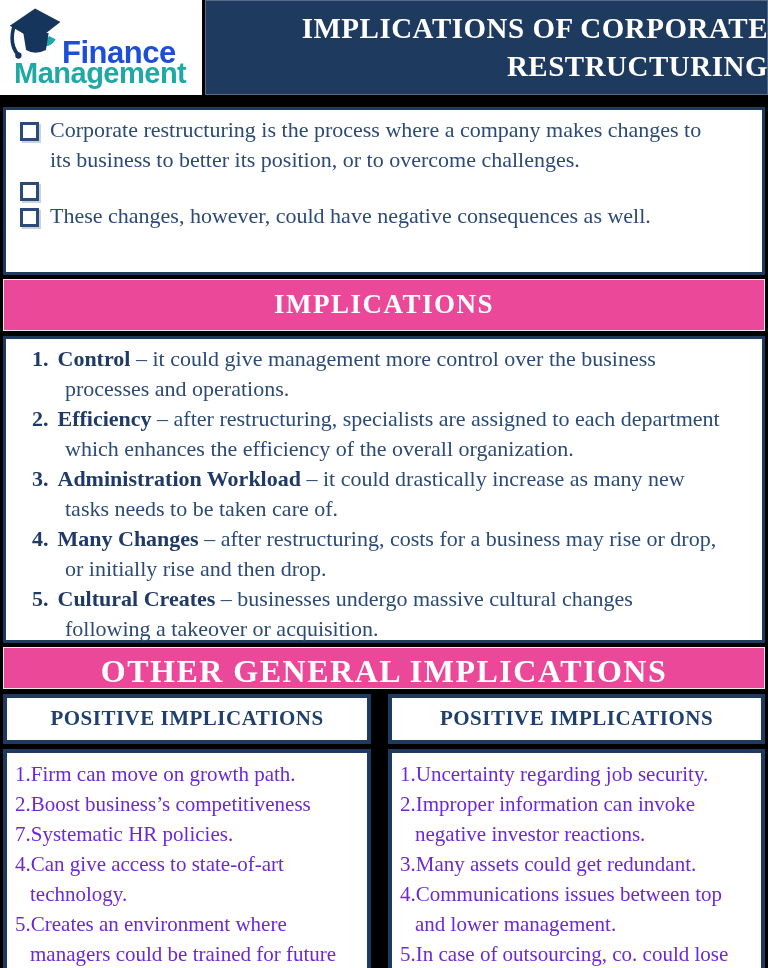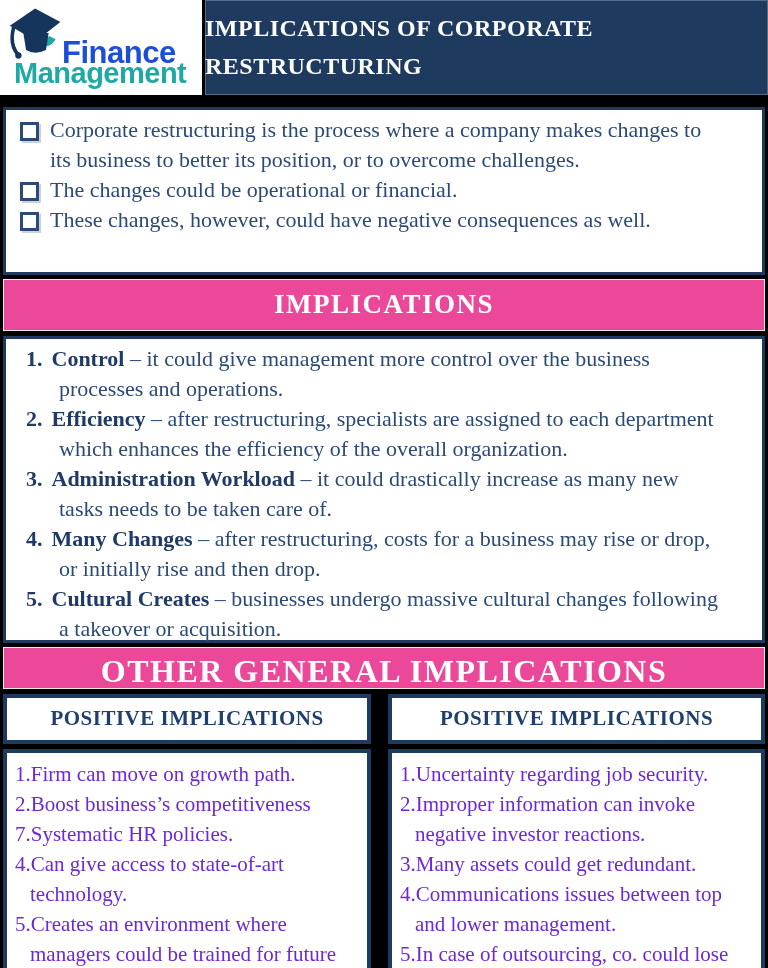--- a/index.html
+++ b/index.html
@@ -8,41 +8,41 @@
   .page{width:768px;height:968px;background:#000;position:relative;}
 
   
   .header-row{display:flex;height:95px;background:#000;}
   .logo-box{width:202px;background:#fff;position:relative;flex-shrink:0;}
   .logo-cap{position:absolute;left:8px;top:3px;}
   .logo-word1{position:absolute;left:62px;top:37px;font-family:"Liberation Sans",sans-serif;
               font-weight:bold;font-size:31px;line-height:31px;color:#1d4ed8;letter-spacing:-0.5px;}
   .logo-word2{position:absolute;left:14px;top:59px;font-family:"Liberation Sans",sans-serif;
               font-weight:bold;font-size:29px;line-height:29px;color:#1fa9a5;letter-spacing:-0.5px;}
-  .title-banner{flex:1;margin-left:3px;background:#1e3a5f;color:#fff;text-align:left;
-                font-weight:bold;font-size:24px;line-height:38px;padding-top:9px;
+  .title-banner{flex:1;margin-left:3px;background:#1e3a5f;color:#fff;text-align:right;
+                font-weight:bold;font-size:29px;line-height:38px;padding-top:9px;
                 letter-spacing:0.5px;box-shadow:inset 0 0 0 1px rgba(255,255,255,0.25);}
 
   
   .white-box{background:#fff;border:3px solid #1e3a5f;box-sizing:border-box;margin:0 3px;}
   .navy-banner{background:#ec4899;color:#fff;text-align:center;font-weight:bold;
                box-sizing:border-box;margin:0 3px;border:1px solid #e8e8e8;
                letter-spacing:1.5px;}
 
   
   .box-intro{margin-top:12px;height:168px;padding:5px 44px 0 12px;}
   .bullet-row{display:flex;color:#2b4a78;font-size:22px;line-height:30px;}
   .bullet-square{width:13px;height:13px;border:3px solid #2b4a78;flex-shrink:0;
                  margin:7px 11px 0 2px;box-shadow:2px 2px 0 rgba(43,74,120,0.25);}
 
   
   .banner-implications{margin-top:4px;height:52px;font-size:27px;line-height:49px;}
 
   
-  .box-implications{margin-top:5px;height:307px;padding:5px 40px 0 20px;}
+  .box-implications{margin-top:5px;height:307px;padding:5px 40px 0 26px;}
   .imp-item{color:#2b4a78;font-size:22px;line-height:30px;padding-left:33px;text-indent:-33px;}
   .imp-num{font-weight:bold;color:#1f3a66;margin-right:9px;}
   .imp-term{font-weight:bold;color:#1f3a66;}
 
   
   .banner-other{margin-top:4px;height:42px;font-size:32px;line-height:47px;}
 
   
   .cols-grid{display:grid;grid-template-columns:368px 377px;column-gap:17px;row-gap:5px;
              margin:5px 3px 0;}
@@ -78,21 +78,20 @@
     </div>
   </div>
 
   <div class="white-box box-intro">
     <div class="bullet-row">
       <span class="bullet-square"></span>
       <span>Corporate restructuring is the process where a company makes changes to its business to better its position, or to overcome challenges.</span>
     </div>
     <div class="bullet-row">
       <span class="bullet-square"></span>
-      <span>The changes could be operational or financial.</span>
     </div>
     <div class="bullet-row">
       <span class="bullet-square"></span>
       <span>These changes, however, could have negative consequences as well.</span>
     </div>
   </div>
 
   <div class="navy-banner banner-implications">IMPLICATIONS</div>
 
   <div class="white-box box-implications">

